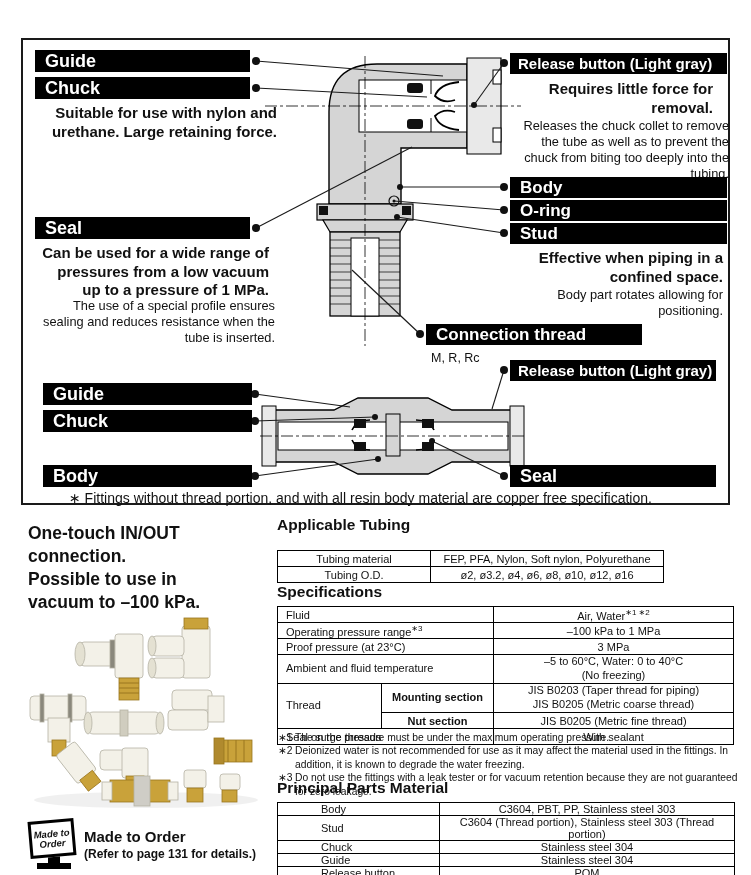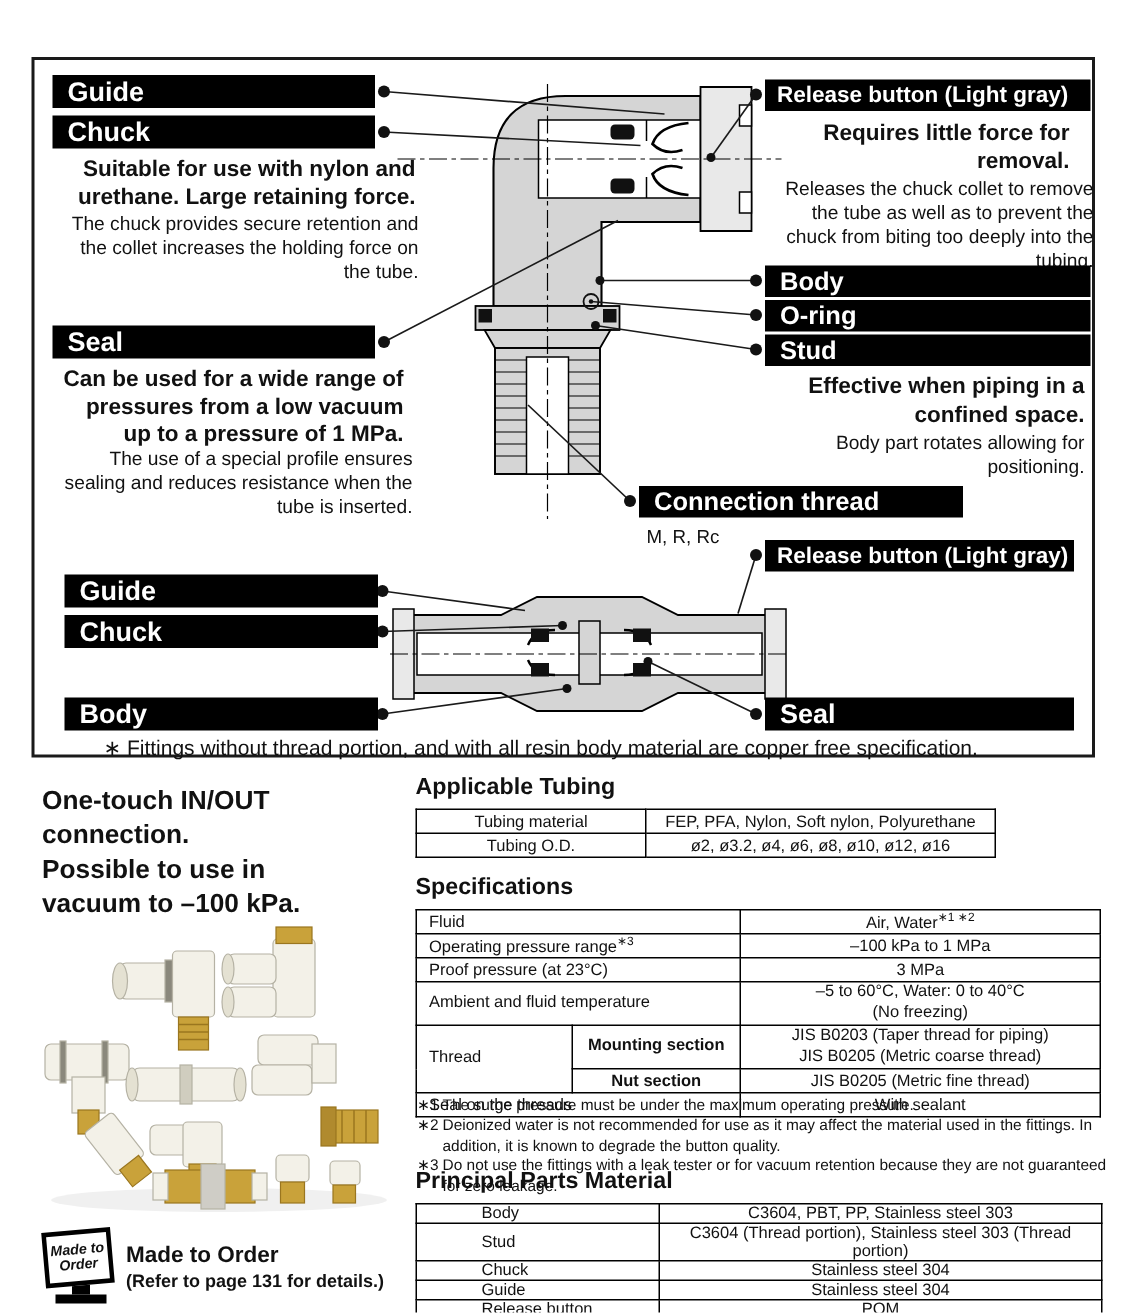--- a/index.html
+++ b/index.html
@@ -33,21 +33,21 @@
                 transform:rotate(-5deg); }
   .mto-stand { width:12px; height:7px; background:#000; margin:-1px auto 0; }
   .mto-base  { width:34px; height:6px; background:#000; margin:0 auto; }
   .mto-title    { position:absolute; left:84px; top:828px; font-weight:bold; font-size:15px; }
   .mto-subtitle { position:absolute; left:84px; top:847px; font-weight:bold; font-size:12px; }
 
   
   .sec-title { position:absolute; font-size:15.5px; font-weight:bold; }
   table { position:absolute; border-collapse:collapse; font-size:11px; table-layout:fixed; }
   td { border:1px solid #000; text-align:center; padding:0 3px; height:16px; overflow:hidden; }
-  .tub-table  { left:277px; top:539px; width:387px; }
+  .tub-table  { left:277px; top:550px; width:387px; }
   .spec-table { left:277px; top:606px; width:457px; }
   .spec-table td.lbl { text-align:left; padding-left:8px; font-weight:normal; }
   .spec-table td.sub { font-weight:bold; }
   .spec-table tr.tall td { height:29px; line-height:1.25; }
   sup { font-size:8px; }
   .fnotes { position:absolute; left:278px; top:731px; width:460px;
             font-size:10.3px; line-height:1.3; }
   .fn { position:relative; padding-left:17px; }
   .fn .mark { position:absolute; left:0; top:0; }
   .pp-table { left:277px; top:802px; width:458px; font-size:11px; }
@@ -146,21 +146,20 @@
         <circle cx="409" cy="401" r="3"></circle>
         <circle cx="352" cy="377" r="3"></circle>
     </g>
     <circle cx="371" cy="161" r="5" fill="none" stroke="#111" stroke-width="1.2"></circle>
     <circle cx="371" cy="161" r="1.5" fill="#111"></circle>
   </svg>
 
   <div class="bar" style="left:12px;top:10px;width:215px">Guide</div>
   <div class="bar" style="left:12px;top:37px;width:215px">Chuck</div>
   <p class="bp" style="left:12px;top:64px;width:242px">Suitable for use with nylon and urethane. Large retaining force.</p>
-  <p class="np" style="left:12px;top:101px;width:244px">The chuck provides secure retention and the collet increases the holding force on the tube.</p>
   <div class="bar" style="left:12px;top:177px;width:215px">Seal</div>
   <p class="bp" style="left:12px;top:204px;width:234px">Can be used for a wide range of pressures from a low vacuum up to a pressure of 1 MPa.</p>
   <p class="np" style="left:12px;top:258px;width:240px">The use of a special profile ensures sealing and reduces resistance when the tube is inserted.</p>
 
   <div class="bar sm" style="left:487px;top:13px;width:217px">Release button (Light gray)</div>
   <p class="bp" style="left:490px;top:40px;width:200px">Requires little force for removal.</p>
   <p class="np" style="left:490px;top:78px;width:216px">Releases the chuck collet to remove the tube as well as to prevent the chuck from biting too deeply into the tubing.</p>
   <div class="bar mid" style="left:487px;top:137px;width:217px">Body</div>
   <div class="bar mid" style="left:487px;top:160px;width:217px">O-ring</div>
   <div class="bar mid" style="left:487px;top:183px;width:217px">Stud</div>
@@ -314,21 +313,21 @@
   </tr>
   <tr>
     <td colspan="2" class="lbl">Seal on the threads</td>
     <td>With sealant</td>
   </tr>
 </tbody>
   </table>
 
 <div class="fnotes">
   <div class="fn"><span class="mark">∗1</span><span>The surge pressure must be under the maximum operating pressure.</span></div>
-  <div class="fn"><span class="mark">∗2</span><span>Deionized water is not recommended for use as it may affect the material used in the fittings. In addition, it is known to degrade the button quality.</span></div>
+  <div class="fn"><span class="mark">∗2</span><span>Deionized water is not recommended for use as it may affect the material used in the fittings. In addition, it is known to degrade the water freezing.</span></div>
   <div class="fn"><span class="mark">∗3</span><span>Do not use the fittings with a leak tester or for vacuum retention because they are not guaranteed for zero leakage.</span></div>
 </div>
 
 <h2 class="sec-title" style="left:277px;top:779px">Principal Parts Material</h2>
 <table class="pp-table">
   <colgroup>
       <col style="width:162px">
       <col>
     </colgroup>
   <tbody>

